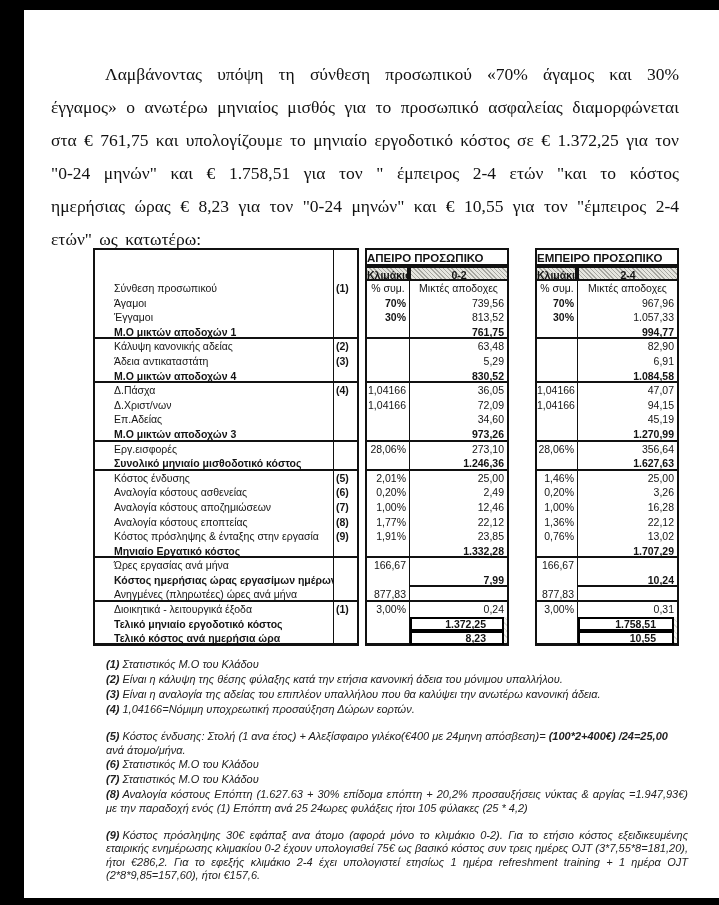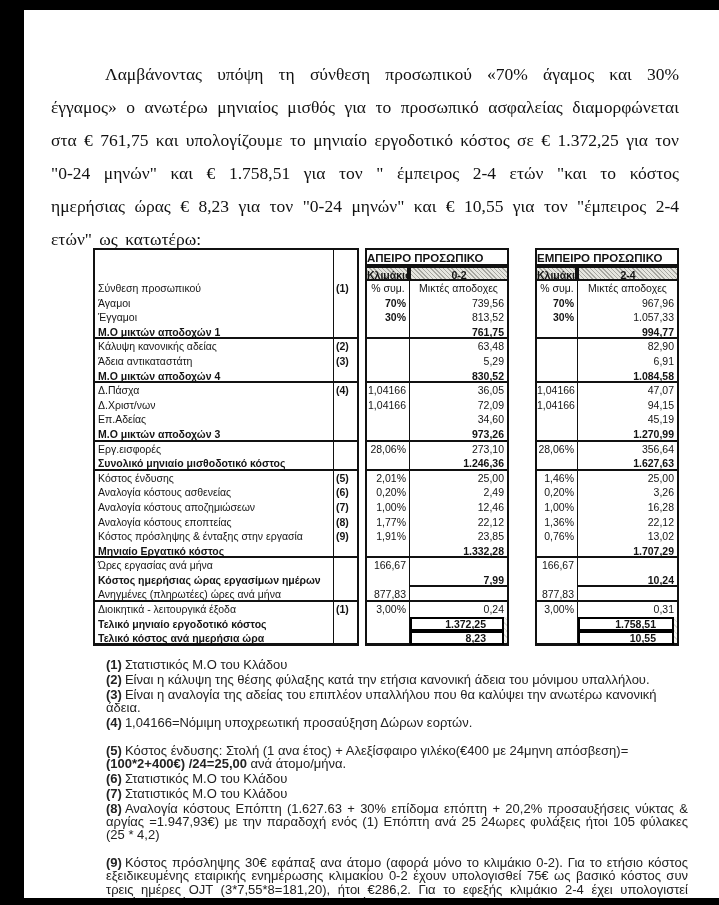--- a/index.html
+++ b/index.html
@@ -21,21 +21,21 @@
   
   .tablewrap{position:absolute;left:69px;top:238px;}
   .grid{
     display:grid;
     grid-template-columns:240px 26px 6px 44px 100px 26px 42px 102px;
     grid-template-rows:18px 15px;
     grid-auto-rows:14.6px;
     font-size:10.5px;line-height:14px;color:#141414;
   }
   .cell{box-sizing:border-box;overflow:hidden;white-space:nowrap;}
-  .lab{border-left:2.5px solid #111;padding-left:3px;}
+  .lab{border-left:2.5px solid #111;padding-left:19px;}
   .note{border-left:1px solid #111;border-right:2.5px solid #111;font-weight:bold;padding-left:2px;}
   .pa,.pe{border-left:2.5px solid #111;text-align:right;padding-right:3px;}
   .va,.ve{border-left:1px solid #111;border-right:2.5px solid #111;text-align:right;padding-right:3px;}
   .ht{border-top:2.5px solid #111;}
   .se{border-bottom:2.5px solid #111;}
   .last{border-bottom:3px solid #111;}
   .b{font-weight:bold;}
   .ctr{text-align:center;padding-right:0;}
   .ul{box-shadow:inset 0 -2px 0 #111;text-decoration:underline;}
   .gt{
@@ -52,21 +52,21 @@
     background:repeating-linear-gradient(45deg,#d8d8d2 0 1px,#f6f6f2 1px 4px);
   }
   .boxval{
     display:block;box-sizing:border-box;height:14px;margin:0;
     border:2.5px solid #000;background:#fff;
     font-weight:bold;text-align:right;padding-right:16px;line-height:10px;
   }
   
   .footnotes{position:absolute;left:82px;top:648px;width:582px;color:#222;}
   .fn{
-    font-size:13px;line-height:13.4px;margin:0 0 1.5px 0;
+    font-size:11px;line-height:13.4px;font-style:italic;margin:0 0 1.5px 0;
   }
   .fn.gap{margin-top:14px;}
   .fn.just{text-align:justify;}
   .fn .ref{font-weight:bold;padding-right:3px;}
   .fn .b{font-weight:bold;}
 </style>
 </head>
 <body>
 
 <div class="page">

